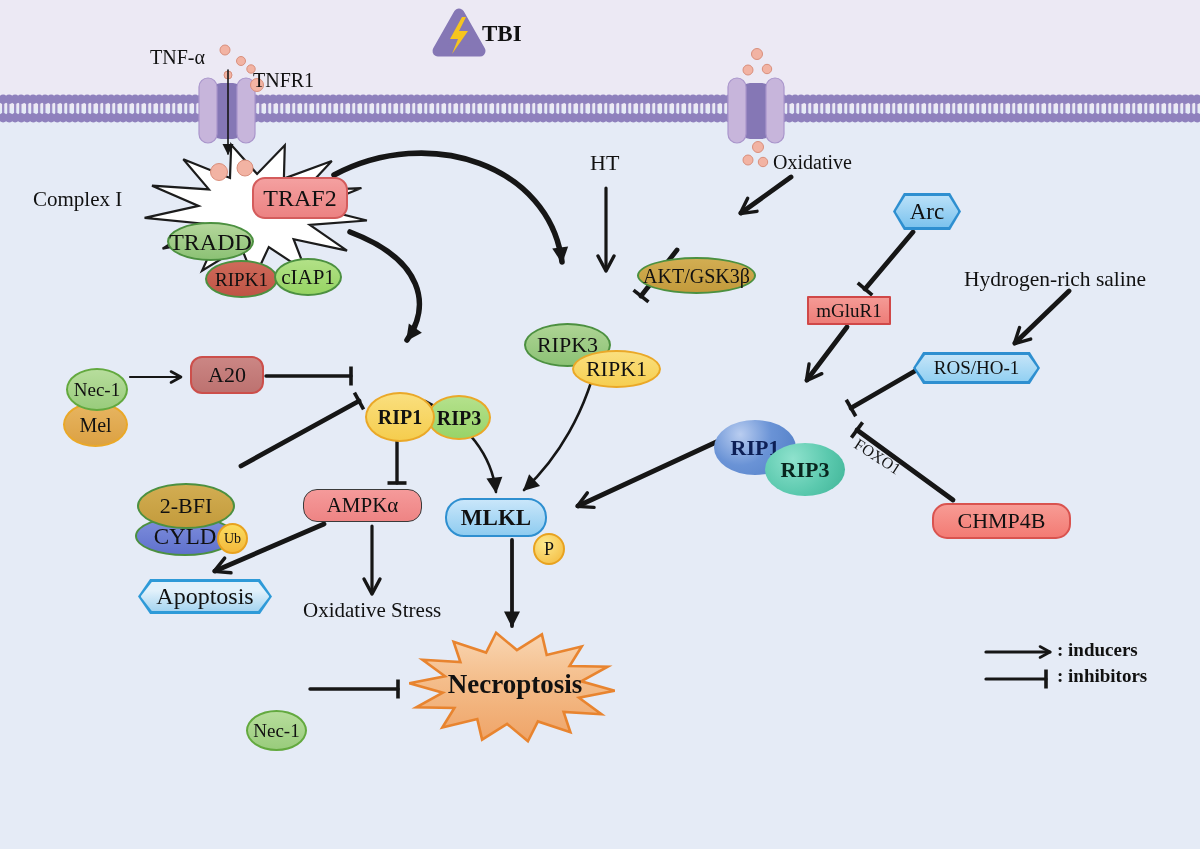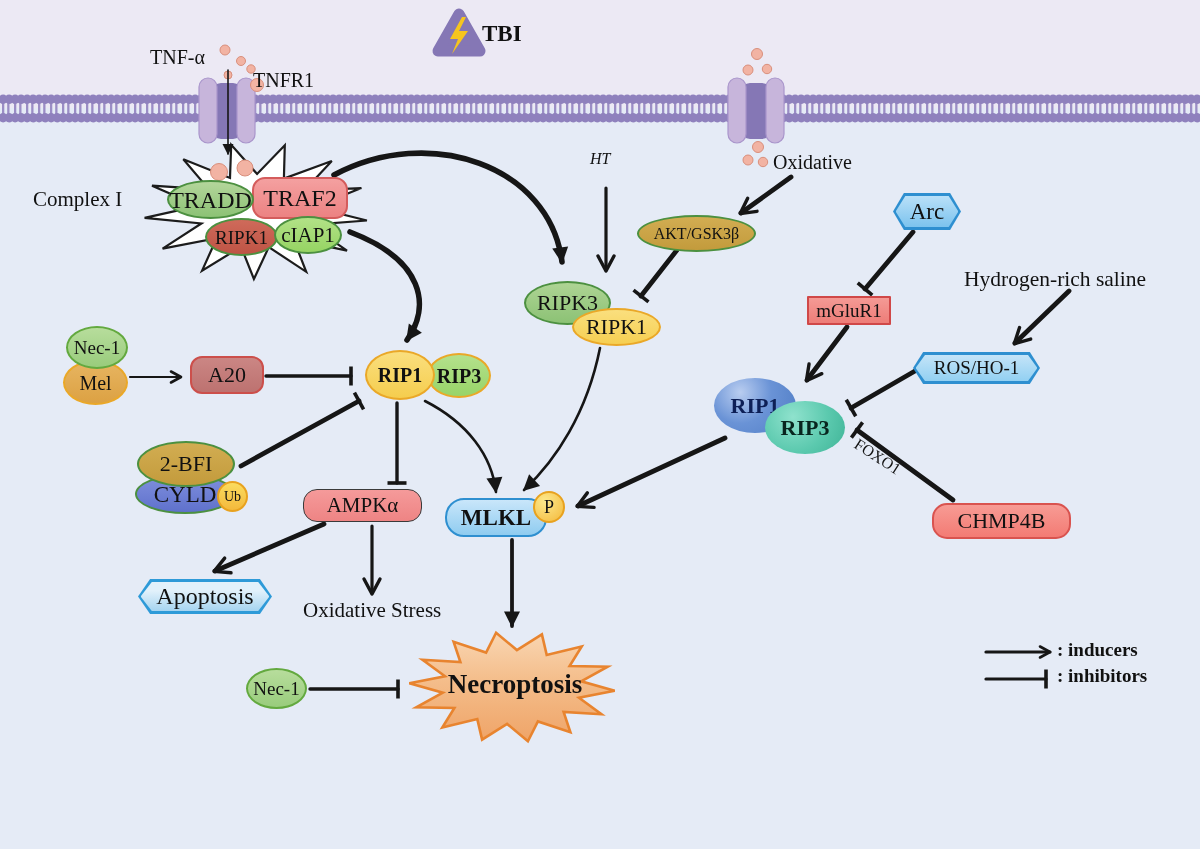--- a/index.html
+++ b/index.html
@@ -6,29 +6,29 @@
   body{width:1200px;height:849px;overflow:hidden;position:relative;
        font-family:"Liberation Serif","DejaVu Serif",serif;color:#111;}
   #stage{position:absolute;left:0;top:0;width:1200px;height:849px;background:#e5ebf6;}
   .bg-extra{position:absolute;left:0;top:0;width:1200px;height:108px;background:#ece9f4;}
   .bg-intra{position:absolute;left:0;top:108px;width:1200px;height:741px;background:#e5ebf6;}
   svg.layer{position:absolute;left:0;top:0;pointer-events:none;}
   .lbl{position:absolute;white-space:nowrap;line-height:1.05;}
   .b{font-weight:bold;}
   .nd{position:absolute;box-sizing:border-box;display:flex;align-items:center;justify-content:center;
       white-space:nowrap;line-height:1;border-radius:14px;}
-  .el{border-radius:50%;}
+  .el{border-radius:50%;margin-top:42px;}
   
   .tradd{left:167px;top:180px;width:87px;height:39px;background:linear-gradient(180deg,#b4d69b,#8cc275);border:2.5px solid #4c9040;font-size:24px;z-index:3;}
   .traf2{left:252px;top:177px;width:96px;height:42px;background:linear-gradient(180deg,#f4a0a0,#ec8282);border:2.5px solid #d45c5c;border-radius:13px;font-size:24px;z-index:2;}
   .ripk1c{left:205px;top:218px;width:73px;height:38px;background:linear-gradient(180deg,#cf6a5a,#bf5445);border:2.5px solid #4c9040;font-size:19px;z-index:3;}
   .ciap1{left:274px;top:216px;width:68px;height:38px;background:linear-gradient(180deg,#b2e187,#96d463;);background:linear-gradient(180deg,#b2e187,#96d463);border:2.5px solid #4c9040;font-size:21px;z-index:4;}
   .ripk3{left:524px;top:281px;width:87px;height:44px;background:linear-gradient(180deg,#aed494,#8cc275);border:2.5px solid #4c9040;font-size:22px;z-index:2;}
   .ripk1y{left:572px;top:308px;width:89px;height:38px;background:linear-gradient(180deg,#fadf7e,#f6cf52);border:2.5px solid #eaa828;font-size:22px;z-index:3;}
-  .akt{left:637px;top:215px;width:119px;height:37px;background:linear-gradient(180deg,#d2ad52,#c39b3c);border:2.5px solid #4c9040;font-size:16px;}
+  .akt{left:637px;top:215px;width:119px;height:37px;background:linear-gradient(180deg,#d2ad52,#c39b3c);border:2.5px solid #4c9040;font-size:20px;}
   .mglur1{left:807px;top:296px;width:84px;height:29px;background:linear-gradient(180deg,#f49a95,#ee7d78);border:2px solid #d04848;border-radius:1px;font-size:19px;}
   .rip1b{left:714px;top:378px;width:82px;height:55px;background:radial-gradient(circle at 32% 26%,#b9cdf0 0%,#6a93d6 45%,#4f7cc4 100%);border:none;font-size:22px;font-weight:bold;color:#0d1f56;z-index:1;}
   .rip3t{left:765px;top:401px;width:80px;height:53px;background:radial-gradient(circle at 35% 30%,#8fe2cd 0%,#5bc9ae 55%,#3eb396 100%);font-size:22px;font-weight:bold;color:#08251e;z-index:2;}
   .chmp4b{left:932px;top:503px;width:139px;height:36px;background:linear-gradient(180deg,#f79b94,#f37b74);border:2px solid #d9534f;border-radius:15px;font-size:22px;}
   .nec1a{left:66px;top:326px;width:62px;height:43px;background:linear-gradient(180deg,#b7dd9c,#99cc7c);border:2.5px solid #63a93f;font-size:19px;z-index:2;}
   .mel{left:63px;top:360px;width:65px;height:45px;background:linear-gradient(180deg,#e7b561,#dca143;);background:linear-gradient(180deg,#e7b561,#dca143);border:2.5px solid #eaa828;font-size:20px;z-index:1;}
   .a20{left:190px;top:356px;width:74px;height:38px;background:linear-gradient(180deg,#cb8684,#bd7270);border:2px solid #cc4f4b;border-radius:12px;font-size:22px;}
   .rip1y{left:365px;top:350px;width:70px;height:50px;background:linear-gradient(180deg,#fadf7e,#f5cd4e);border:2.5px solid #eaa828;font-size:20px;font-weight:bold;z-index:3;}
   .rip3g{left:427px;top:353px;width:64px;height:45px;background:linear-gradient(180deg,#b4e18c,#98d468);border:2.5px solid #eaa828;font-size:20px;font-weight:bold;z-index:2;}
   .bfi{left:137px;top:441px;width:98px;height:46px;background:linear-gradient(180deg,#d2ad52,#c39b3c);border:2.5px solid #4c9040;font-size:22px;z-index:2;}
@@ -159,21 +159,21 @@
       <path d="M310,689 L398,689" stroke-width="3.4" marker-end="url(#tb)"></path>
       <path d="M986,652 L1050,652" stroke-width="3.2" marker-end="url(#ahVs)"></path>
       <path d="M986,679 L1046,679" stroke-width="3.2" marker-end="url(#tb)"></path>
     </g>
   </svg>
 
   <div class="lbl" style="left:150px;top:47px;font-size:20px;">TNF-α</div>
   <div class="lbl" style="left:253px;top:70px;font-size:20px;">TNFR1</div>
   <div class="lbl" style="left:33px;top:188px;font-size:21px;">Complex I</div>
   <div class="lbl b" style="left:482px;top:22px;font-size:23px;">TBI</div>
-  <div class="lbl" style="left:590px;top:151px;font-size:16px;font-style:italic;">HT</div>
+  <div class="lbl" style="left:590px;top:151px;font-size:22px;">HT</div>
   <div class="lbl" style="left:773px;top:152px;font-size:20px;">Oxidative</div>
   <div class="lbl" style="left:964px;top:268px;font-size:21.5px;">Hydrogen-rich saline</div>
   <div class="lbl" style="left:303px;top:599px;font-size:21px;">Oxidative Stress</div>
   <div class="lbl foxo1">FOXO1</div>
 
   <div class="nd el tradd">TRADD</div>
   <div class="nd traf2">TRAF2</div>
   <div class="nd el ripk1c">RIPK1</div>
   <div class="nd el ciap1">cIAP1</div>
 

